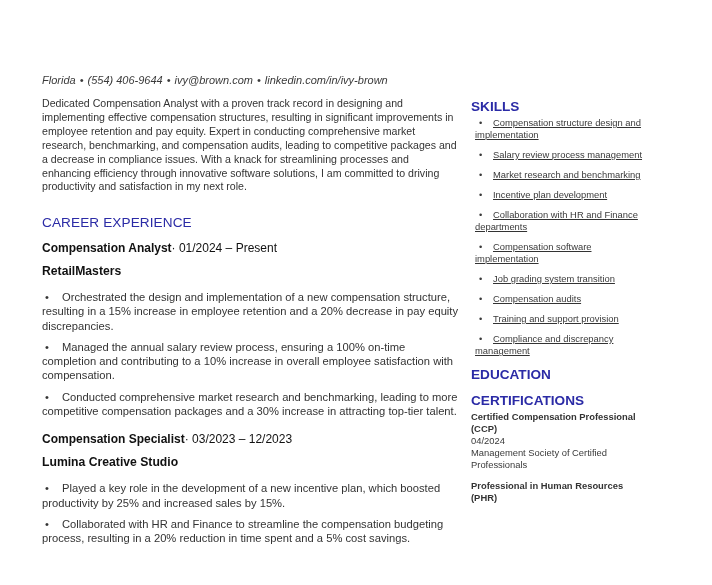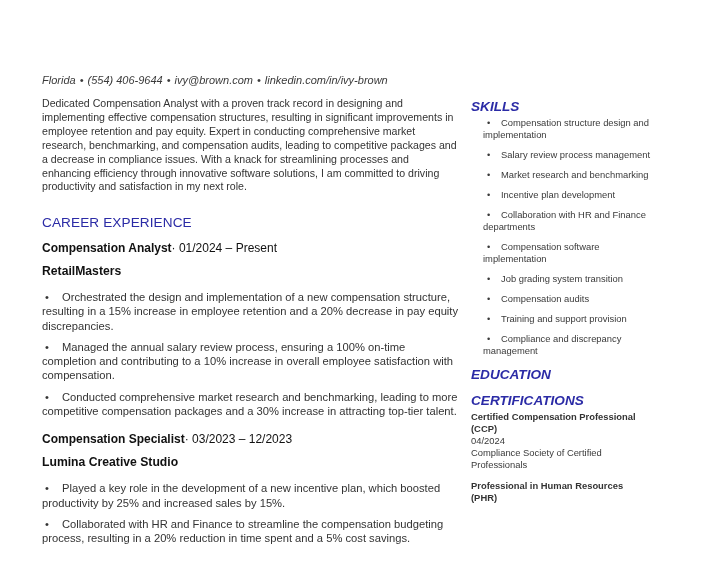--- a/index.html
+++ b/index.html
@@ -36,23 +36,23 @@
     .company { font-size: 12.2px; font-weight: 700; color: #111; margin-top: 9px; }
     ul.bullets { list-style: none; margin: 12px 0 0 0; padding: 0; }
     ul.bullets li {
       font-size: 11.2px; line-height: 14.3px; color: #333; margin-bottom: 7px;
     }
     ul.bullets li .dot { display: inline-block; width: 20px; padding-left: 3px; box-sizing: border-box; }
     .job2 { margin-top: 14px; }
 
     .right-col { position: absolute; left: 471px; top: 99px; width: 180px; }
     .right-title {
-      font-size: 13.6px; color: #2b2ba6; margin: 0; line-height: 16px; font-style: italic;
+      font-size: 13.6px; color: #2b2ba6; margin: 0; line-height: 16px;
     }
-    ul.skills { list-style: none; margin: 2px 0 0 12px; padding: 0; }
+    ul.skills { list-style: none; margin: 2px 0 0 4px; padding: 0; text-decoration: underline; }
     ul.skills li {
       font-size: 9.4px; line-height: 12px; color: #3a3a3a; margin-bottom: 8px;
     }
     ul.skills li .dot { display: inline-block; width: 18px; padding-left: 4px; box-sizing: border-box; }
     .edu { margin-top: 10px; }
     .entry { font-size: 9.4px; line-height: 12px; color: #3a3a3a; margin-top: 2px; }
     .entry .bold { font-weight: 700; color: #333; }
     .cert-block { margin-bottom: 9px; }
   </style>
 </head>
@@ -107,21 +107,21 @@
 
     <div class="edu">
       <h2 class="right-title">EDUCATION</h2>
     </div>
 
     <div class="edu">
       <h2 class="right-title">CERTIFICATIONS</h2>
       <div class="entry cert-block">
         <div class="bold">Certified Compensation Professional (CCP)</div>
         <div>04/2024</div>
-        <div>Compliance Society of Certified Professionals</div>
+        <div>Management Society of Certified Professionals</div>
       </div>
       <div class="entry">
         <div class="bold">Professional in Human Resources (PHR)</div>
       </div>
     </div>
   </div>
 
 </div>
 
 </body></html>

